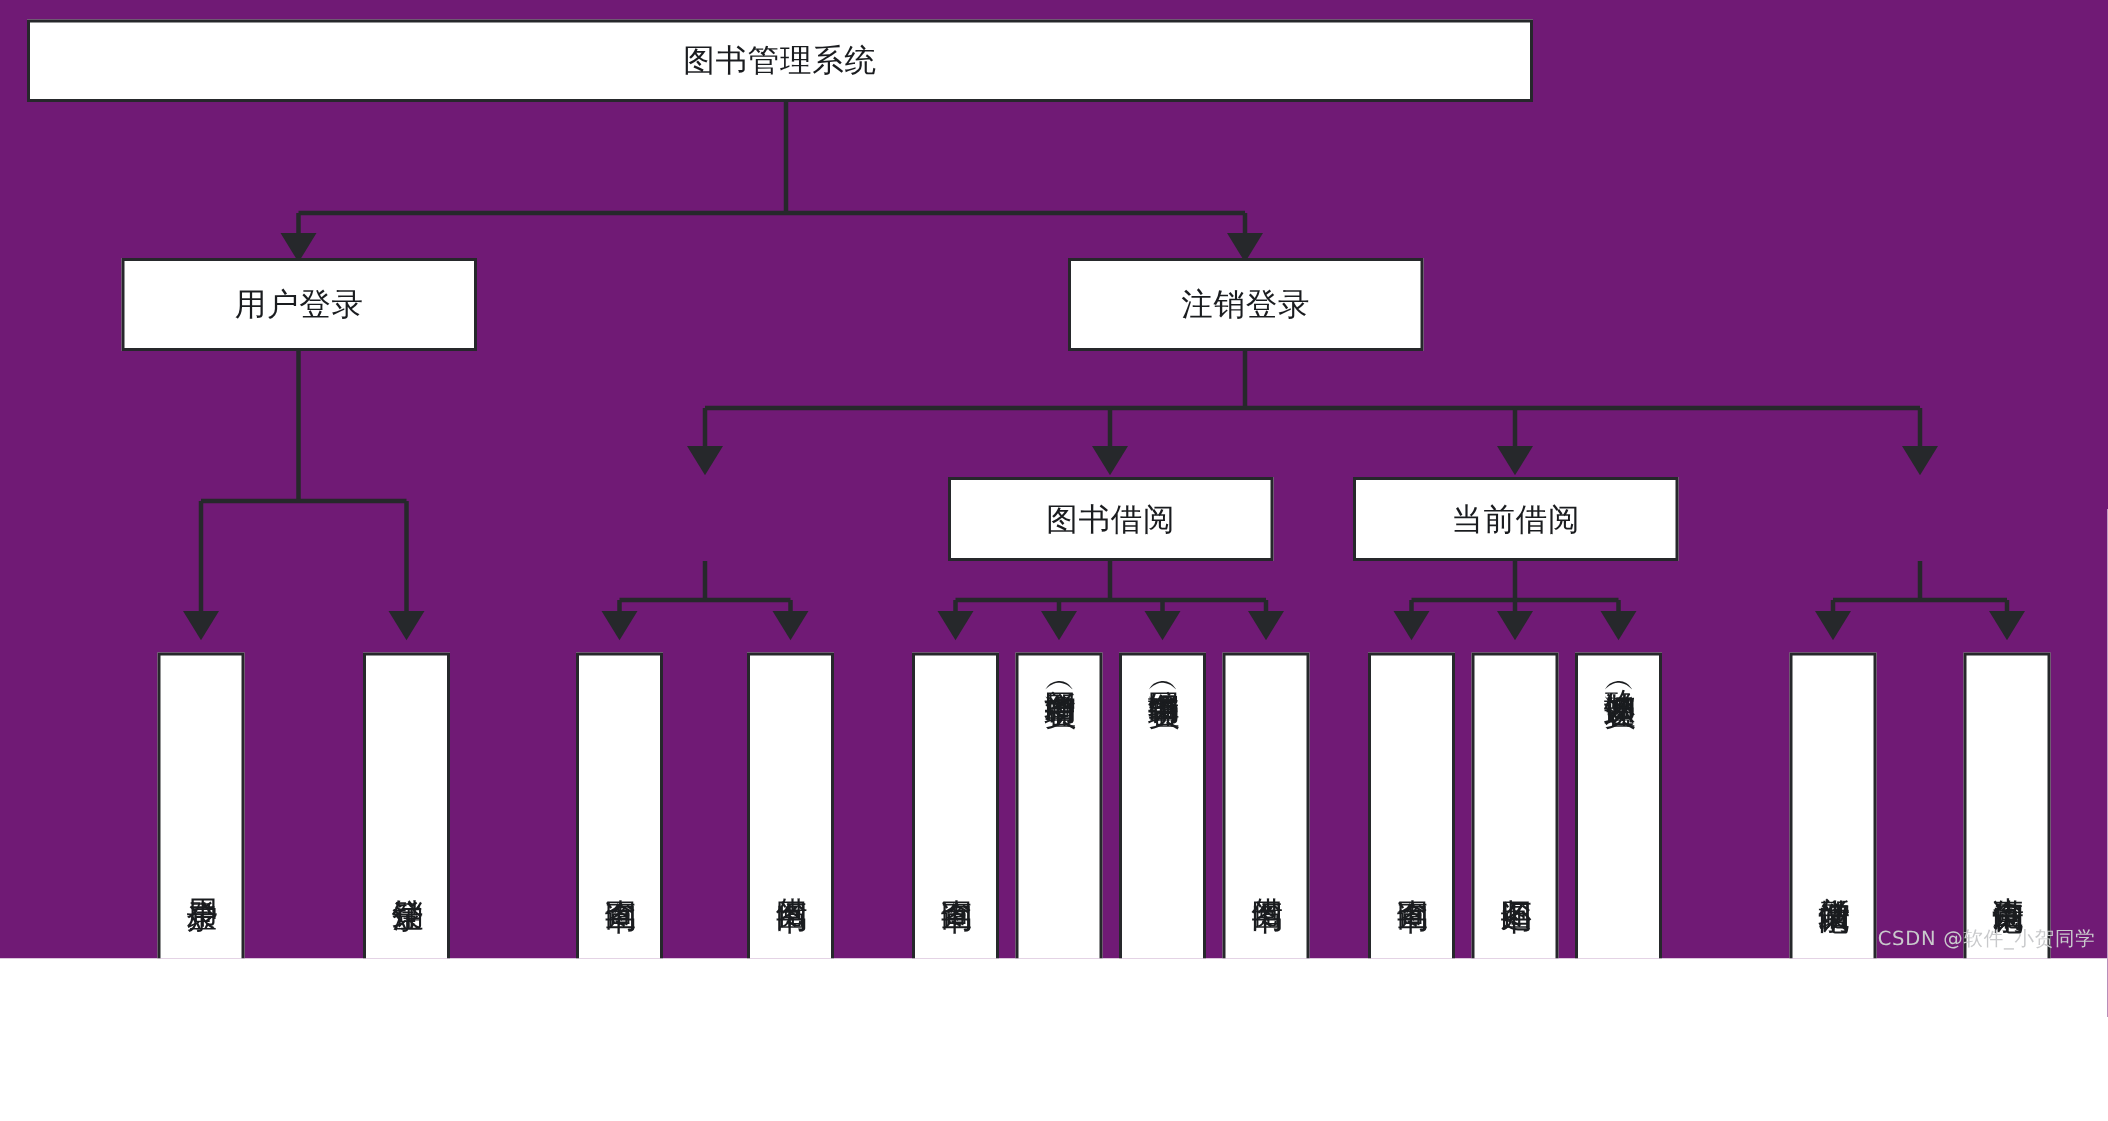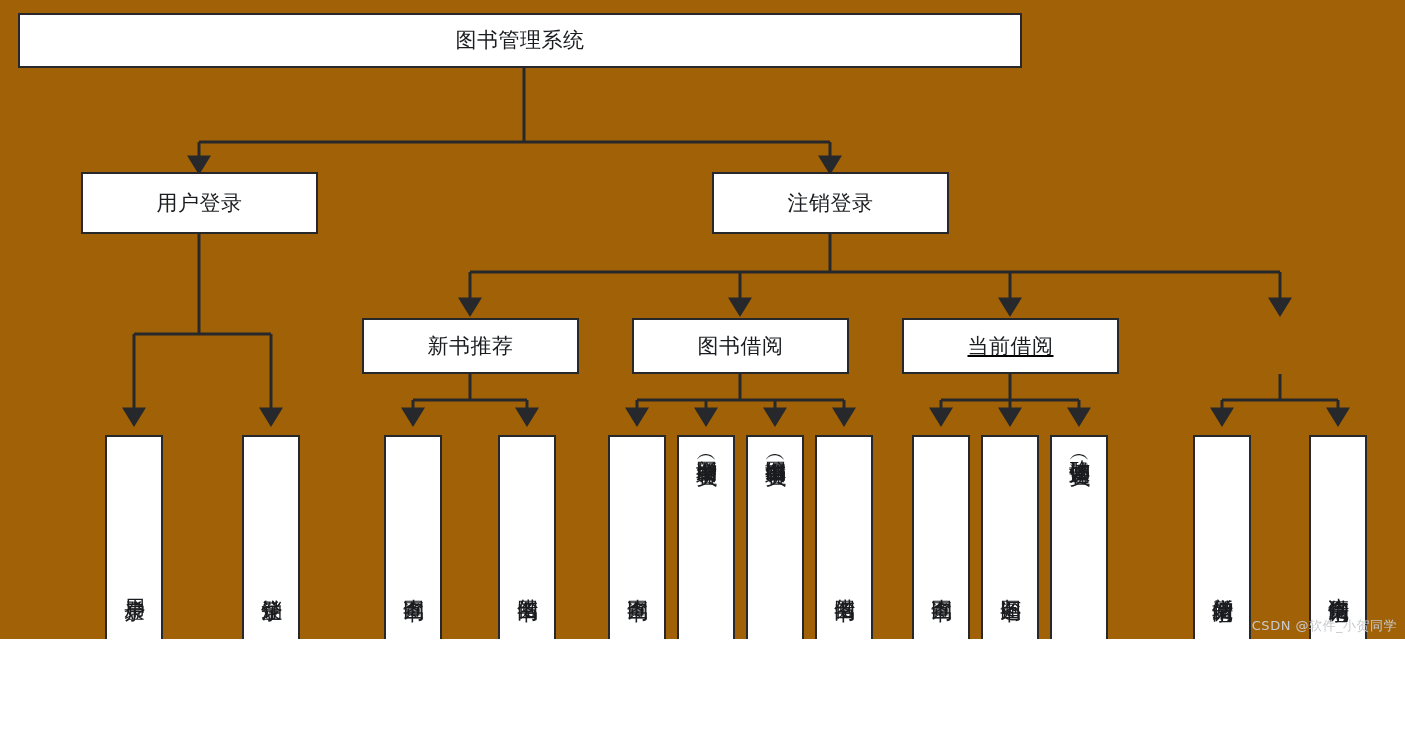--- a/index.html
+++ b/index.html
@@ -7,21 +7,21 @@
     padding: 0;
     background: #ffffff;
   }
   body {
     font-family: "DejaVu Sans", "Liberation Sans", sans-serif;
   }
   #canvas {
     position: relative;
     width: 1405px;
     height: 639px;
-    background: #a16207;
+    background: #701a75;
     overflow: hidden;
   }
   .node {
     position: absolute;
     box-sizing: border-box;
     border: 2px solid #26282b;
     background: #ffffff;
     display: flex;
     align-items: center;
     justify-content: center;
@@ -135,27 +135,24 @@
     <span class="label">图书管理系统</span>
   </div>
 
   <div class="node h" style="left:81px; top:172px; width:237px; height:62px;">
     <span class="label">用户登录</span>
   </div>
   <div class="node h" style="left:712px; top:172px; width:237px; height:62px;">
     <span class="label">注销登录</span>
   </div>
 
-  <div class="node h" style="left:362px; top:318px; width:217px; height:56px;">
-    <span class="label">新书推荐</span>
-  </div>
   <div class="node h" style="left:632px; top:318px; width:217px; height:56px;text-align:center;">
     <span class="label">图书借阅</span>
   </div>
-  <div class="node h" style="left:902px; top:318px; width:217px; height:56px;text-decoration:underline;">
+  <div class="node h" style="left:902px; top:318px; width:217px; height:56px;">
     <span class="label">当前借阅</span>
   </div>
 
   <div class="leaf center" style="left:105px; top:435px; width:58px; height:298px;">
     <span class="vlabel">用户登录</span>
   </div>
   <div class="leaf center" style="left:242px; top:435px; width:58px; height:298px;">
     <span class="vlabel">注销登录</span>
   </div>
 

